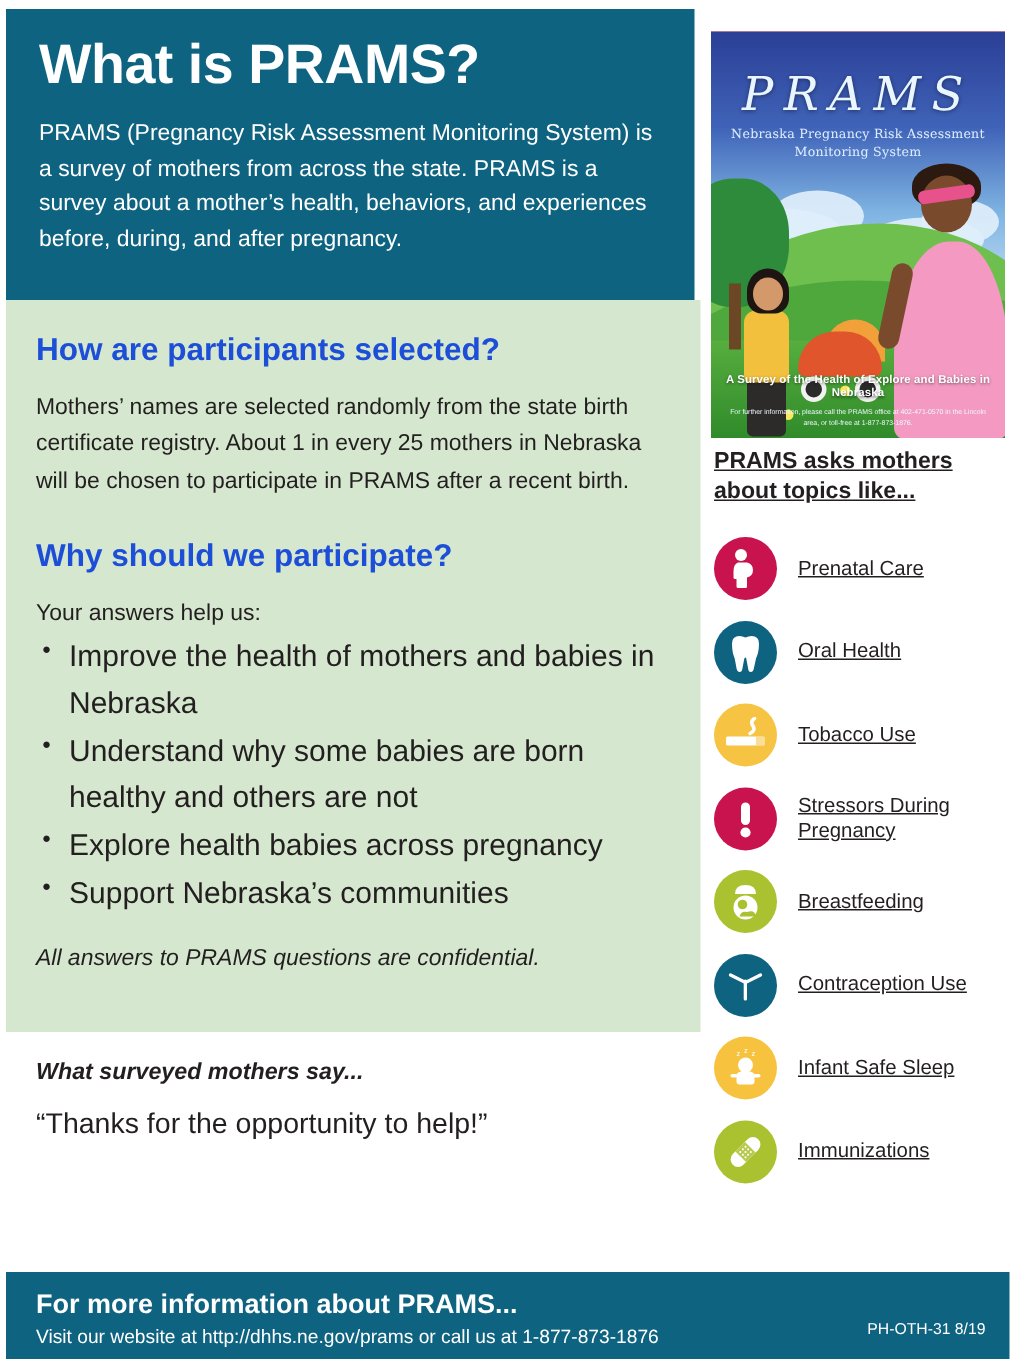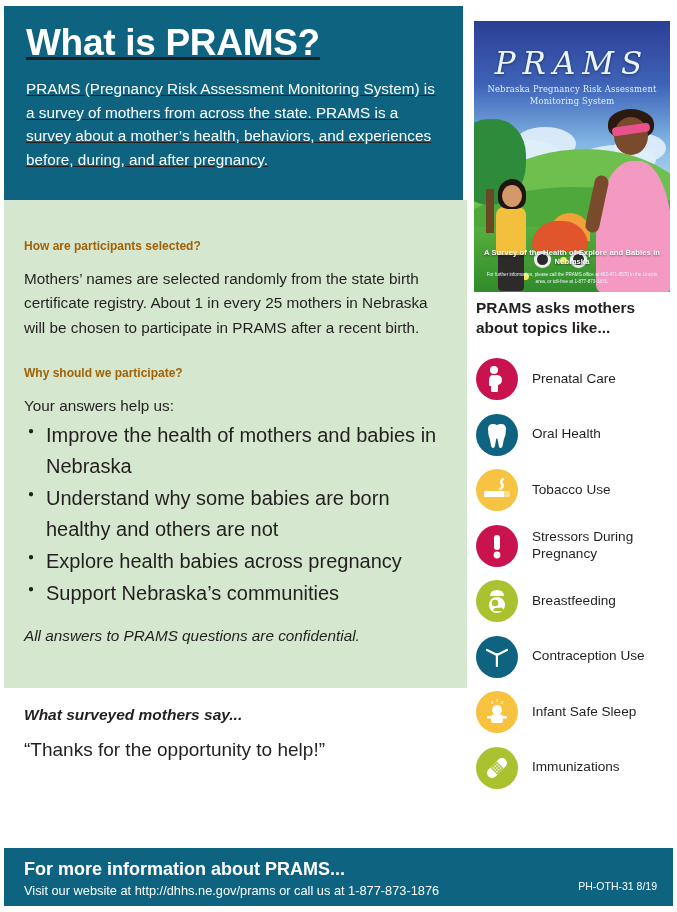--- a/index.html
+++ b/index.html
@@ -27,21 +27,20 @@
   
   .header {
     position: absolute;
     left: 4px;
     top: 6px;
     width: 459px;
     height: 218px;
     background: #0e6380;
     box-sizing: border-box;
     padding: 14px 22px 10px 22px;
-    text-decoration: underline;
   }
   .header-title {
     color: #ffffff;
     font-size: 37px;
     font-weight: bold;
     letter-spacing: -0.3px;
     line-height: 1.05;
     margin: 4px 0 14px 0;
   }
   .header-body {
@@ -55,24 +54,24 @@
     position: absolute;
     left: 4px;
     top: 200px;
     width: 463px;
     height: 488px;
     background: #d5e7ce;
     box-sizing: border-box;
     padding: 16px 20px 10px 20px;
   }
   .sec-heading {
-    font-size: 12px;
+    font-size: 21px;
     font-weight: bold;
-    color: #a16207;
-    margin: 23px 0 14px 0;
+    color: #1d4ed8;
+    margin: 6px 0 14px 0;
   }
   .sec-heading.second { margin-top: 26px; }
   .sec-body {
     font-size: 15.3px;
     line-height: 1.6;
     color: #231f20;
     margin: 0;
   }
   .lead-in {
     font-size: 15.3px;
@@ -364,20 +363,21 @@
     font-size: 4.6px;
     line-height: 1.5;
   }
 
   
   .topics {
     position: absolute;
     left: 476px;
     top: 298px;
     width: 198px;
+    text-decoration: underline;
   }
   .topics-heading {
     font-size: 15.4px;
     font-weight: bold;
     line-height: 1.28;
     margin: 0 0 14px 0;
     color: #231f20;
   }
   .topic-row {
     display: flex;

